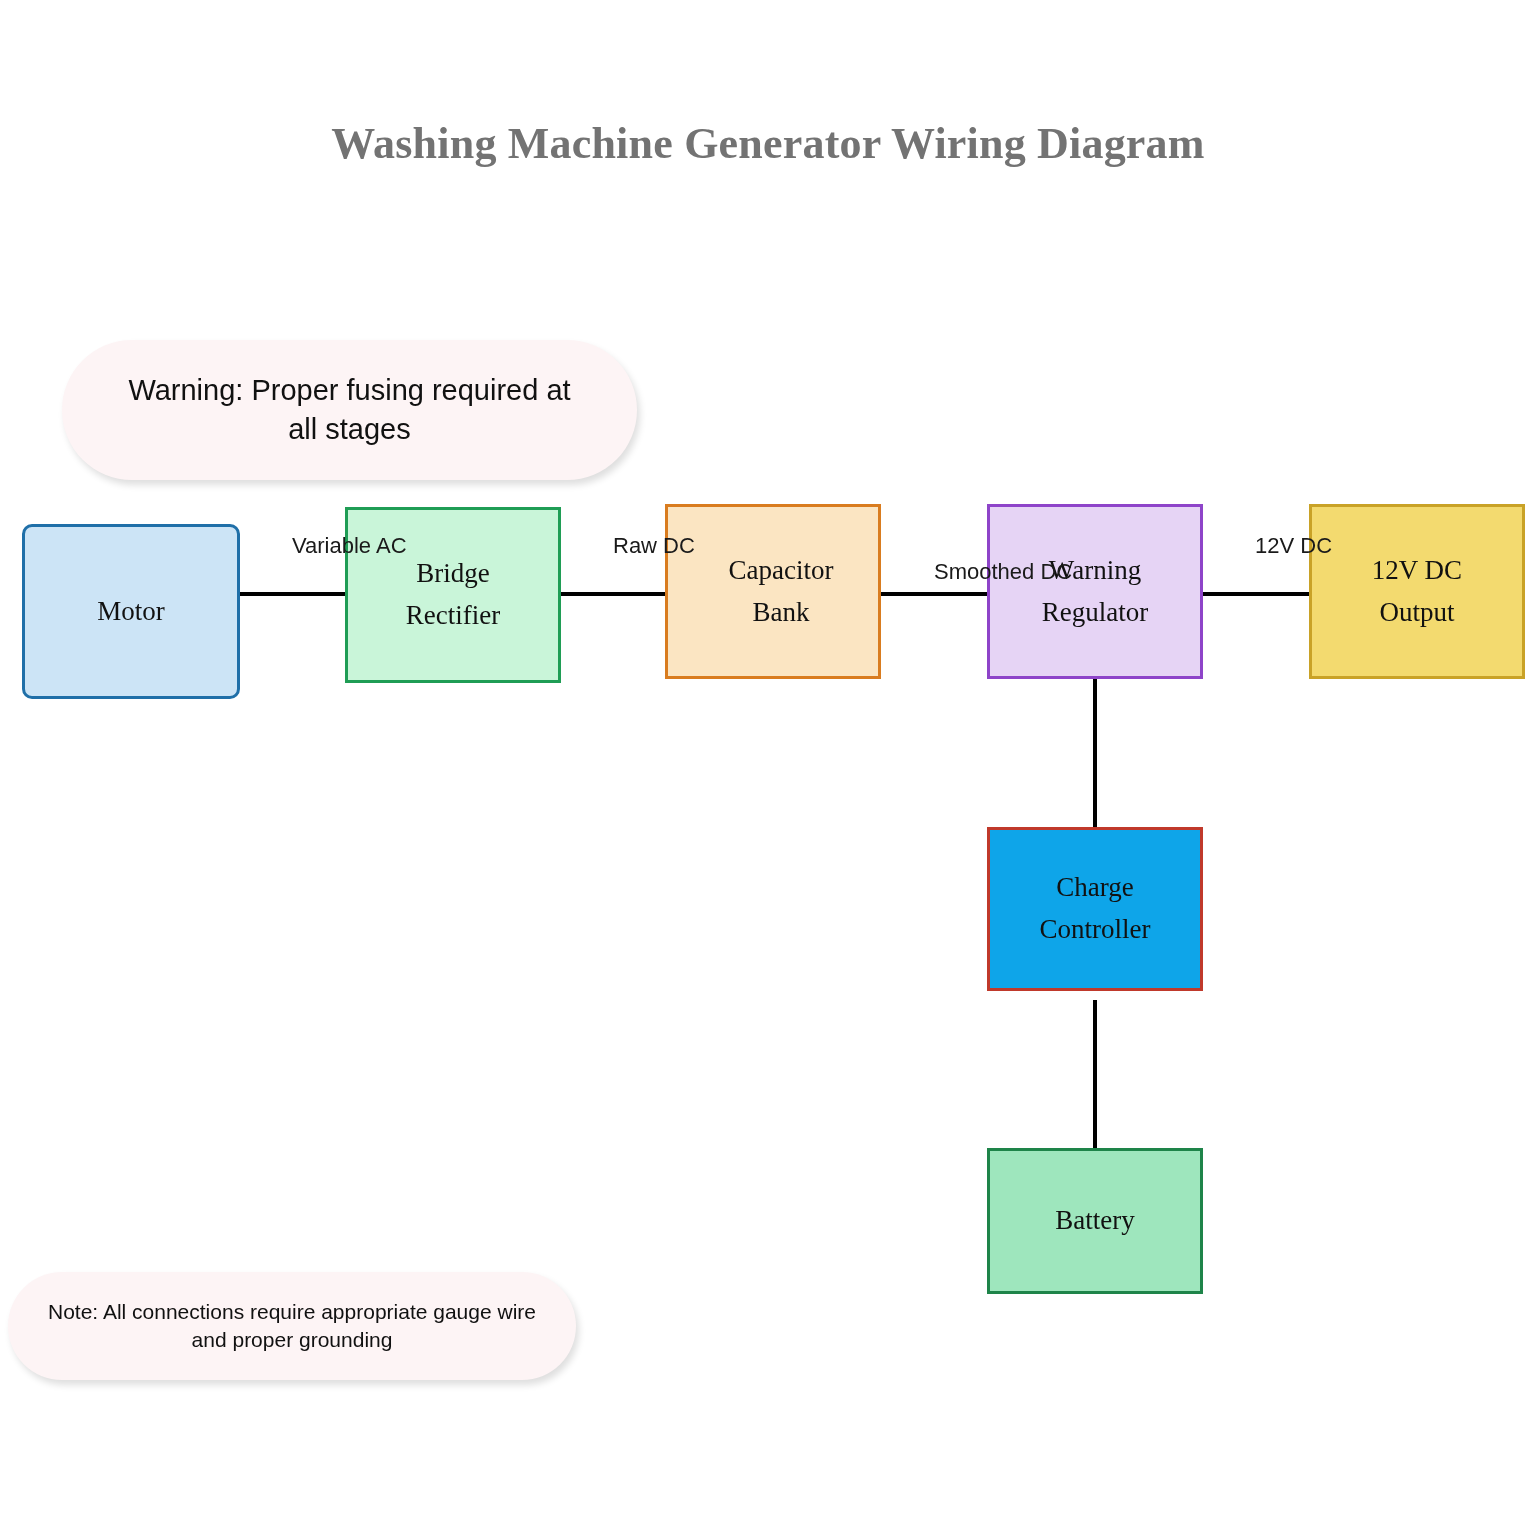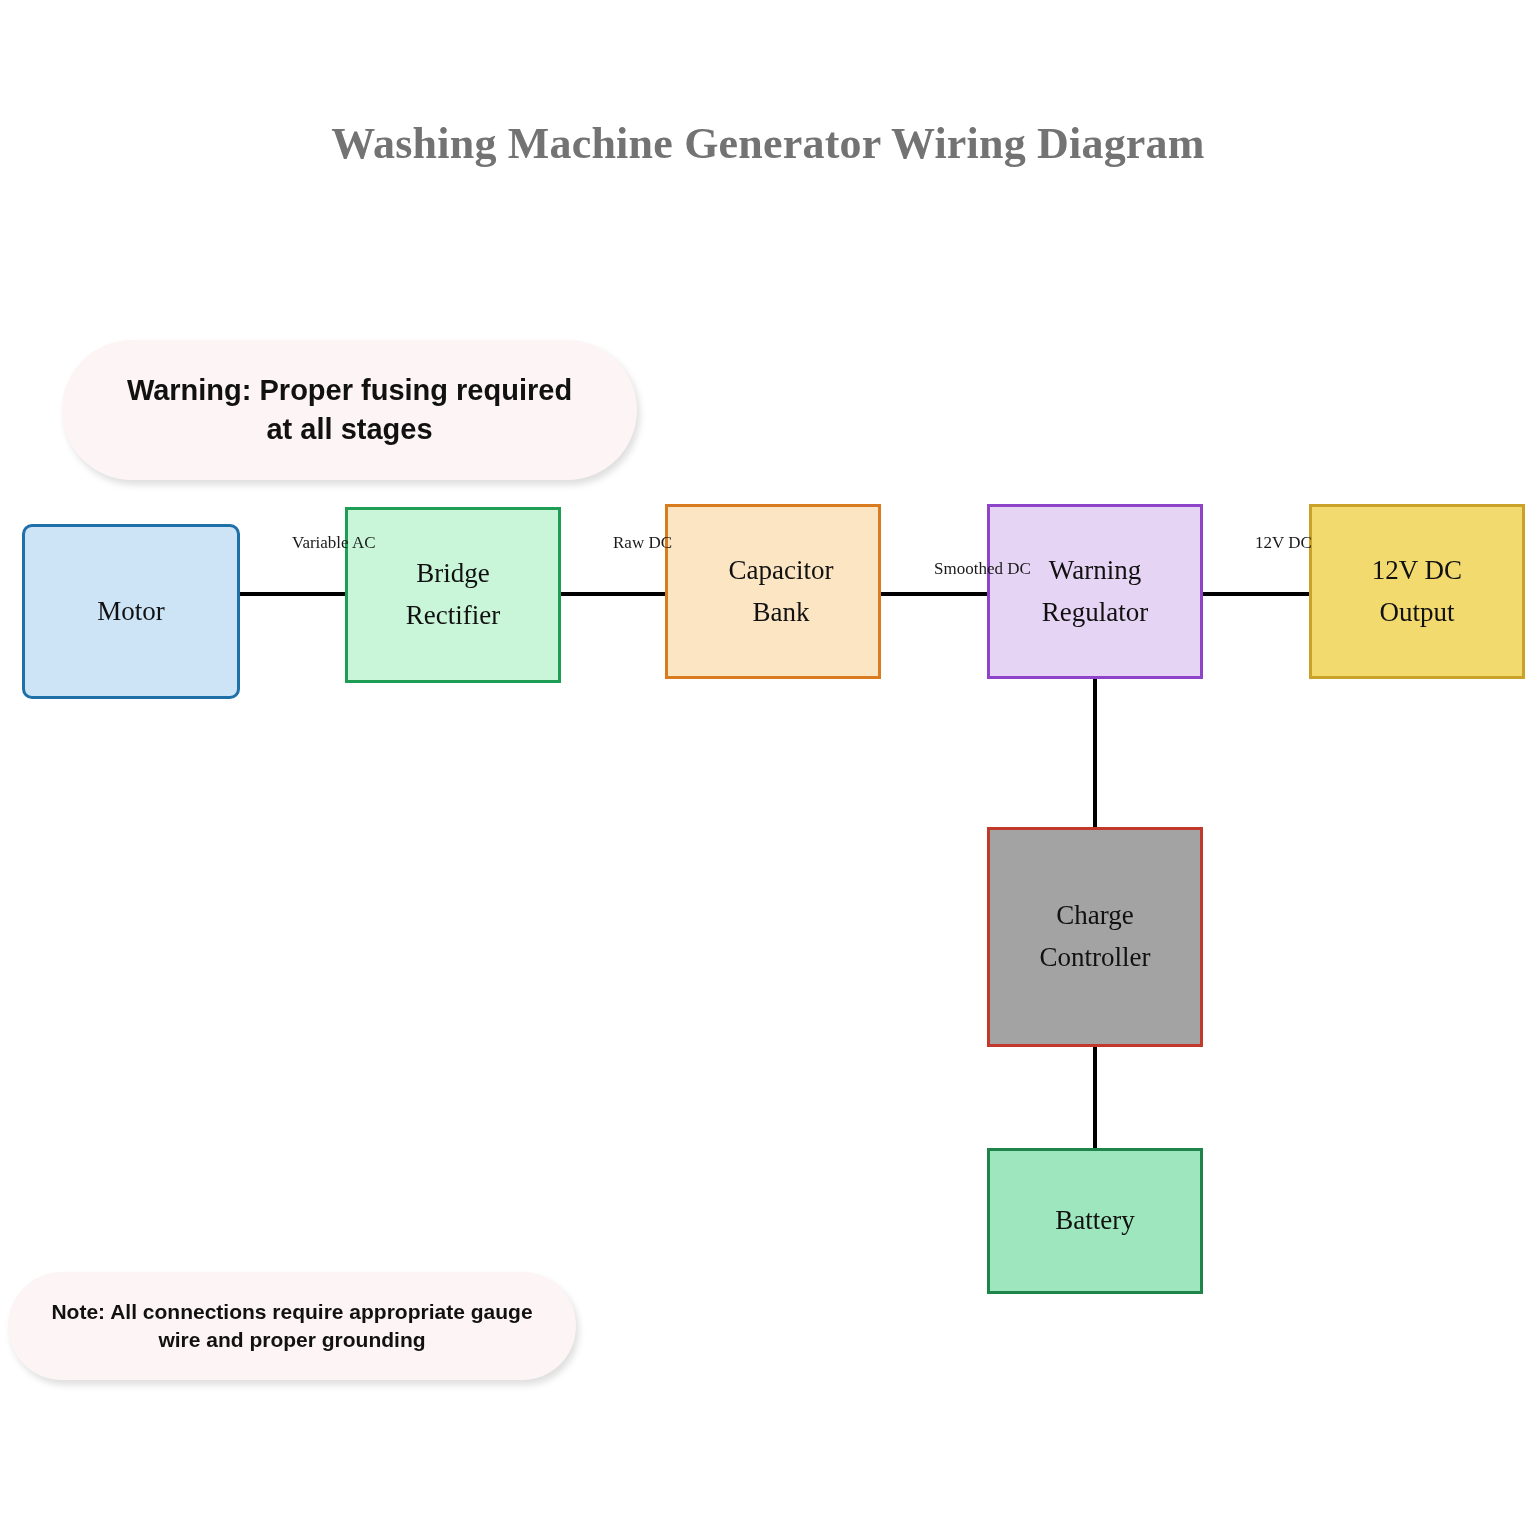--- a/index.html
+++ b/index.html
@@ -42,38 +42,38 @@
     color: #111111;
     z-index: 3;
   }
   .wire {
     position: absolute;
     background: #000000;
     z-index: 1;
   }
   .edge-label {
     position: absolute;
-    font-family: Liberation Serif, serif;
-    font-size: 17px;
+    font-family: Liberation Sans, sans-serif;
+    font-size: 22px;
     color: #1a1a1a;
     white-space: nowrap;
     z-index: 4;
   }
   .callout {
     position: absolute;
     box-sizing: border-box;
     background: #fdf4f5;
     border-radius: 80px;
     box-shadow: 3px 5px 7px rgba(0,0,0,0.13);
     display: flex;
     align-items: center;
     justify-content: center;
     text-align: center;
     font-family: "Liberation Sans", sans-serif;
-    font-weight: bold;
+    font-weight: normal;
     color: #111111;
     line-height: 1.35;
     z-index: 5;
   }
   #warning-callout { font-size: 29px; }
   #note-callout { font-size: 21px; }
 </style>
 </head>
 <body>
 
@@ -106,21 +106,21 @@
   <div class="node" style="left:987px; top:504px; width:216px; height:175px; background:#e6d4f5; border-color:#8e44c9;">
     <span style="white-space:pre-line;">Warning
 Regulator</span>
   </div>
 
   <div class="node" style="left:1309px; top:504px; width:216px; height:175px; background:#f3da6f; border-color:#c9a227;">
     <span style="white-space:pre-line;">12V DC
 Output</span>
   </div>
 
-  <div class="node" style="left:987px; top:827px; width:216px; height:220px; background:#a3a3a3; border-color:#c0392b;">
+  <div class="node" style="left:987px; top:827px; width:216px; height:164px; background:#0ea5e9; border-color:#c0392b;">
     <span style="white-space:pre-line;">Charge
 Controller</span>
   </div>
 
   <div class="node" style="left:987px; top:1148px; width:216px; height:146px; background:#9ee6bd; border-color:#1e8449;">
     <span>Battery</span>
   </div>
 
   <div class="edge-label" style="left:292px; top:533px;">Variable AC</div>
   <div class="edge-label" style="left:613px; top:533px;">Raw DC</div>

